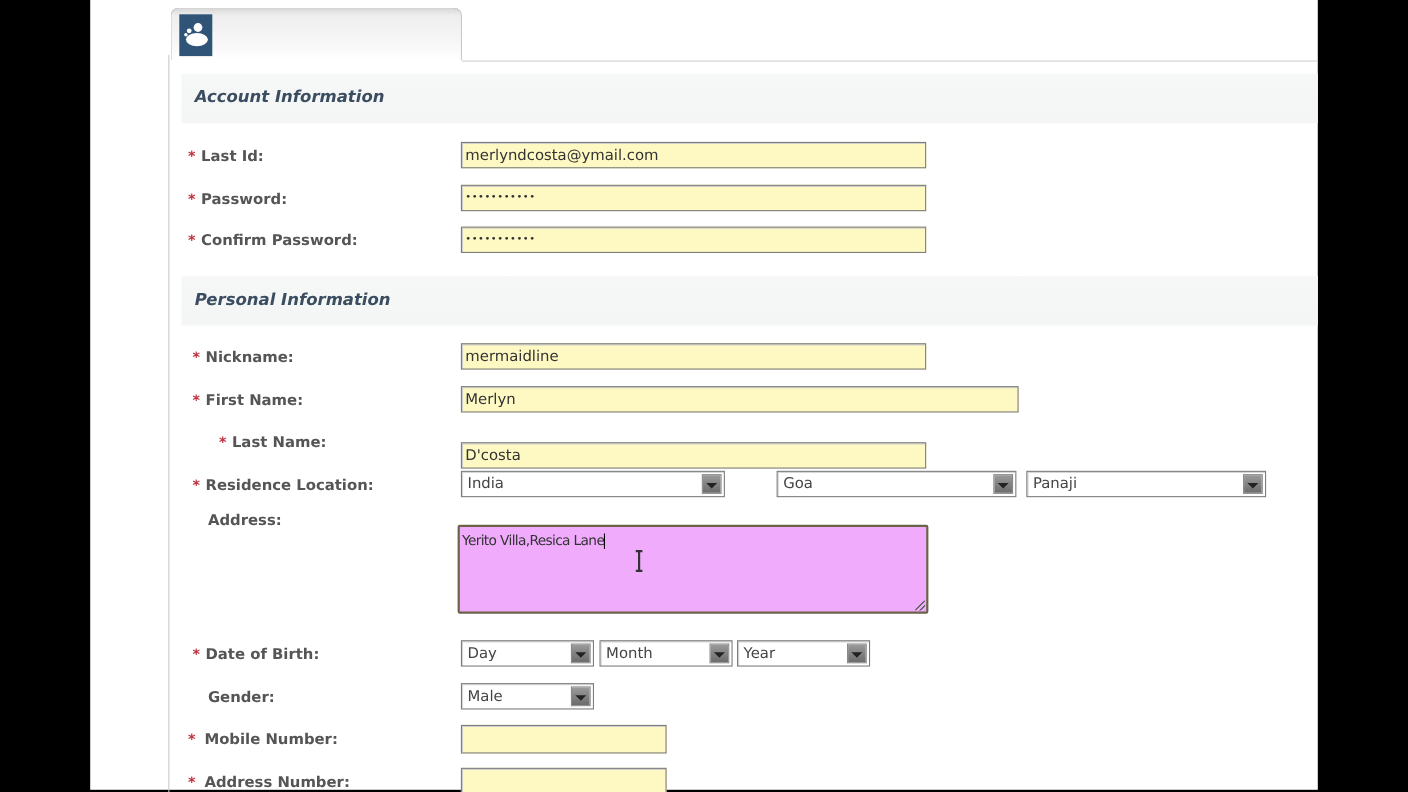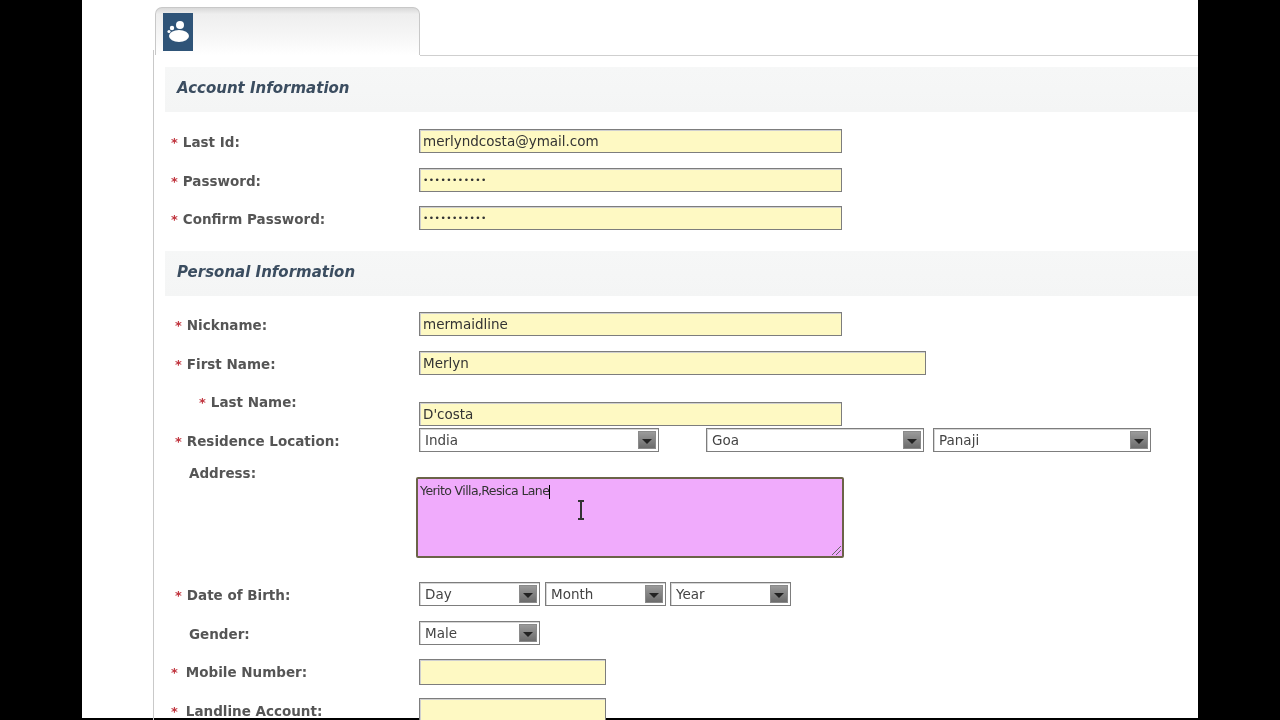--- a/index.html
+++ b/index.html
@@ -188,15 +188,15 @@
   <span>Male</span>
   <span class="arrow"></span>
 </div>
 
 <div class="label" style="left:171px; top:664px;">
   <span class="req">*</span><span style="margin-left:3px;">Mobile Number:</span>
 </div>
 <div class="input" style="left:419px; top:659px; width:187px; height:26px;"></div>
 
 <div class="label" style="left:171px; top:703px;">
-  <span class="req">*</span><span style="margin-left:3px;">Landline Account:</span>
+  <span class="req">*</span><span style="margin-left:3px;">Address Number:</span>
 </div>
 <div class="input" style="left:419px; top:698px; width:187px; height:26px;"></div>
 
 </body></html>

